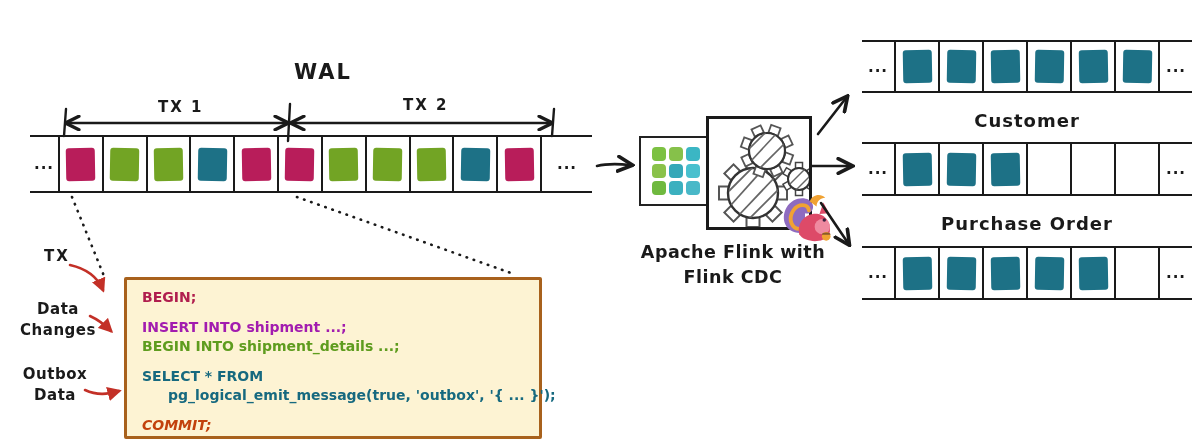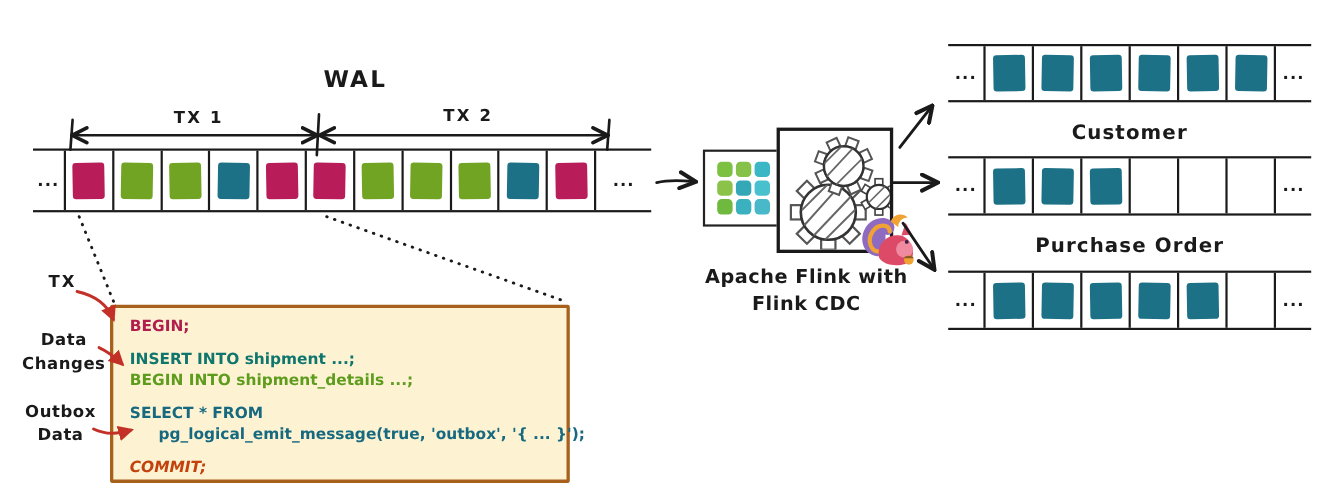--- a/index.html
+++ b/index.html
@@ -88,23 +88,23 @@
         <div class="cell">
           <div class="square" style="background: rgb(29, 113, 134);"></div>
         </div>
         <div class="cell">
           <div class="square" style="background: rgb(184, 29, 90);"></div>
         </div>
       </div>
     <span class="dots right">...</span>
   </div>
 
-  <div class="code-box" style="background: rgb(253, 243, 211); border-color: rgb(168, 97, 28);">
+  <div class="code-box" style="background: rgb(253, 243, 211); border-color: rgb(168, 97, 28); margin-left: 24px;">
     <div class="code-line" style="color: rgb(176, 30, 78);">BEGIN;</div>
-    <div class="code-line mt" style="color: #0f766e;">INSERT INTO shipment ...;</div>
+    <div class="code-line mt" style="color: #a21caf;">INSERT INTO shipment ...;</div>
     <div class="code-line" style="color: rgb(94, 156, 30);">BEGIN INTO shipment_details ...;</div>
     <div class="code-line mt" style="color: rgb(22, 105, 127);">SELECT * FROM</div>
     <div class="code-line indent" style="color: rgb(22, 105, 127); text-align: right;">pg_logical_emit_message(true, 'outbox', '{ ... }');</div>
     <div class="code-line mt" style="color: #c2410c; font-style: italic;">COMMIT;</div>
   </div>
 
   <div class="abs hand annot" style="left:44px;top:246px;letter-spacing:2px;">TX</div>
   <div class="abs hand annot" style="left:10px;top:299px;width:96px;">
     <div>Data</div>
     <div>Changes</div>

